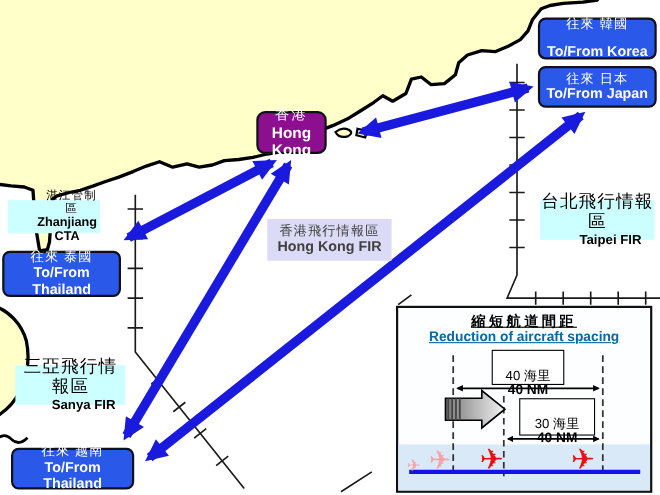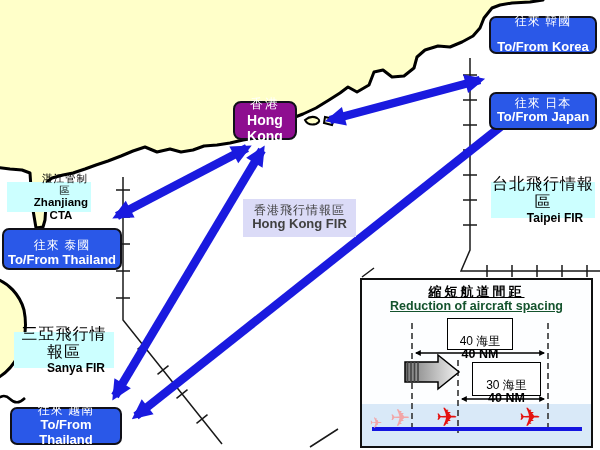--- a/index.html
+++ b/index.html
@@ -22,21 +22,21 @@
   .area-box .en{font-size:12px;font-weight:bold;padding-left:24px;}
   .fir-box{background:#DBDBF7;color:#404040;}
   .fir-box .zh{font-size:12px;letter-spacing:1px;}
   .fir-box .en{font-size:13px;font-weight:bold;}
   
   .inset{position:absolute;left:360px;top:278px;width:233px;height:170px;
          background:#FDFEFF;border:2px solid #101010;box-sizing:border-box;}
   .inset .t-zh{position:absolute;left:0;top:3px;width:100%;text-align:center;
         font-size:13px;font-weight:bold;letter-spacing:3px;text-decoration:underline;color:#000;}
   .inset .t-en{position:absolute;left:0;top:19px;width:100%;text-align:center;
-        font-size:12.5px;font-weight:bold;text-decoration:underline;color:#14532d;}
+        font-size:12.5px;font-weight:bold;text-decoration:underline;color:#0369a1;}
   .nm-box{position:absolute;box-sizing:border-box;background:#fff;border:1.5px solid #000;
         text-align:center;color:#000;line-height:1.1;padding-top:16px;}
   .nm-box .zh{font-size:12px;}
   .nm-box .en{font-size:12.5px;font-weight:bold;}
 </style>
 </head>
 <body>
 
 <div class="stage">
 
@@ -80,36 +80,36 @@
       <line x1="262" y1="150" x2="115" y2="396" marker-start="url(#ab)" marker-end="url(#ab)"></line>
       <line x1="136" y1="416" x2="528" y2="105" marker-start="url(#ab)" marker-end="url(#ab)"></line>
     </g>
   </svg>
 
   <div class="box route-box" style="left:489px;top:16px;width:108px;height:38px;gap:12px;">
     <div class="zh">往來 韓國</div>
     <div class="en">To/From Korea</div>
   </div>
 
-  <div class="box route-box" style="left:489px;top:60px;width:108px;height:38px;margin-top:32px;">
+  <div class="box route-box" style="left:489px;top:60px;width:108px;height:38px;">
     <div class="zh">往來 日本</div>
     <div class="en">To/From Japan</div>
   </div>
 
   <div class="box city-box" style="left:233px;top:101px;width:64px;height:39px;">
     <div class="zh">香港</div>
     <div class="en">Hong Kong</div>
   </div>
 
   <div class="box area-box" style="left:7px;top:182px;width:84px;height:30px;">
     <div class="zh" style="font-size:10.5px;margin-left:32px;">湛江管制區</div>
     <div class="en" style="font-size:11.5px;">Zhanjiang CTA</div>
   </div>
 
-  <div class="box route-box" style="left:2px;top:228px;width:120px;height:42px;justify-content:flex-end;">
+  <div class="box route-box" style="left:2px;top:228px;width:108px;height:42px;">
     <div class="zh">往來 泰國</div>
     <div class="en">To/From Thailand</div>
   </div>
 
   <div class="box fir-box" style="left:243px;top:199px;width:113px;height:38px;">
     <div class="zh">香港飛行情報區</div>
     <div class="en">Hong Kong FIR</div>
   </div>
 
   <div class="box area-box" style="left:491px;top:182px;width:104px;height:36px;">

